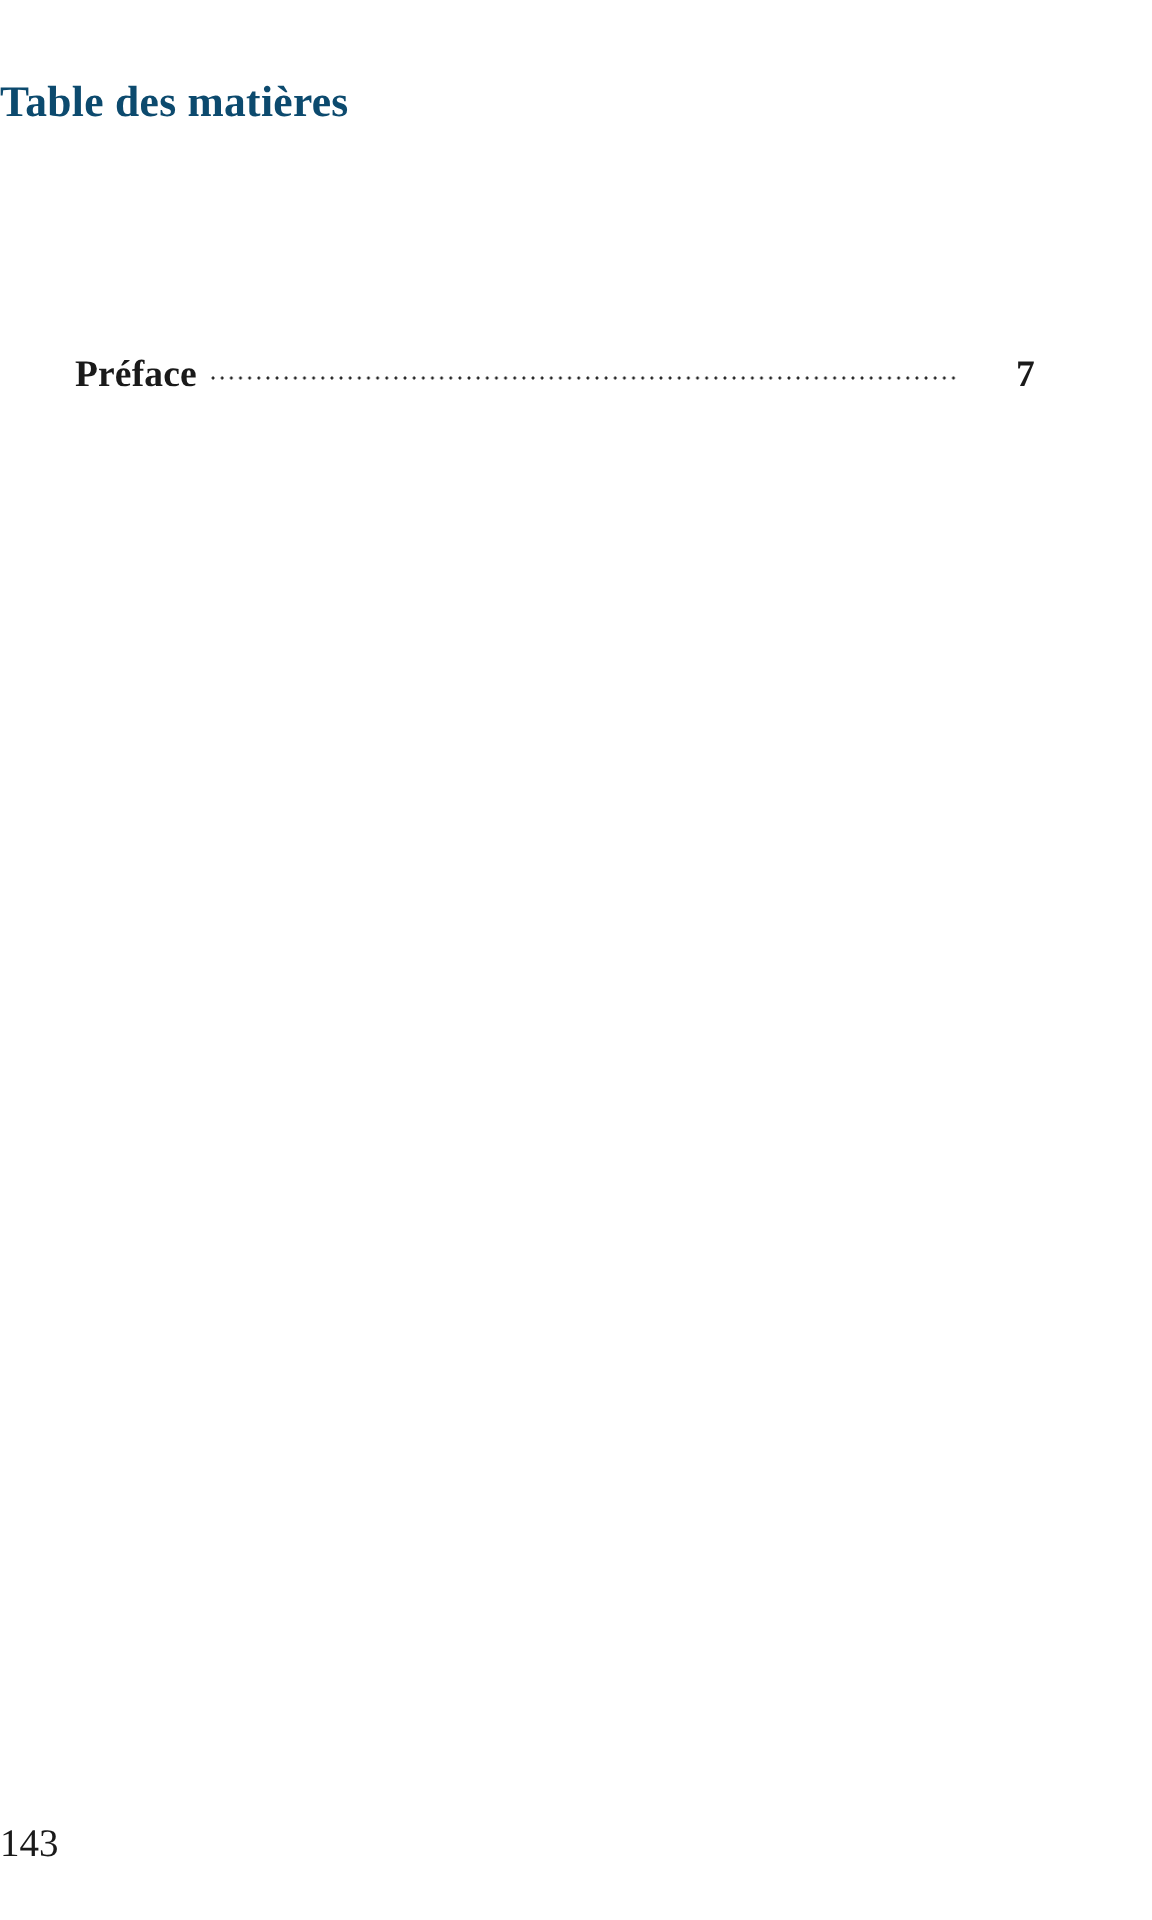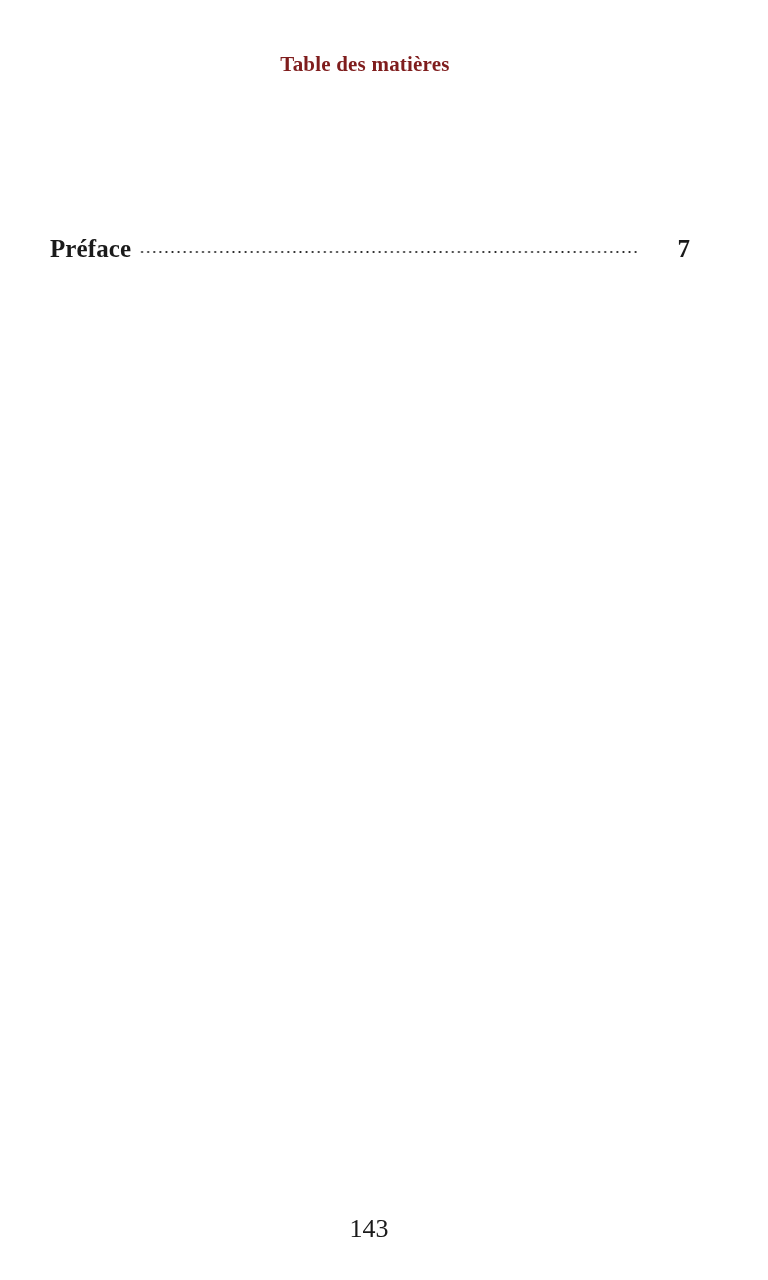--- a/index.html
+++ b/index.html
@@ -24,25 +24,25 @@
     height: 1280px;
     box-sizing: border-box;
   }
 
   
   .toc-title {
     position: absolute;
     top: 52px;
     left: 0;
     width: 730px;
-    text-align: center;
-    font-size: 21px;
+    text-align: left;
+    font-size: 29px;
     font-weight: 700;
     letter-spacing: 0.2px;
-    color: #7f1d1d;
+    color: #0c4a6e;
   }
 
   
   .toc-body {
     position: absolute;
     top: 232px;
     left: 50px;
     width: 640px;
   }
 
@@ -93,21 +93,21 @@
   .front .leaders::before {
     bottom: 0.16em;
   }
 
   
   .folio {
     position: absolute;
     bottom: 36px;
     left: 0;
     width: 738px;
-    text-align: center;
+    text-align: left;
     font-size: 26px;
     color: #1a1a1a;
   }
 </style>
 </head>
 <body>
 
 <div class="page">
 
   <div class="toc-title">Table des matières</div>

